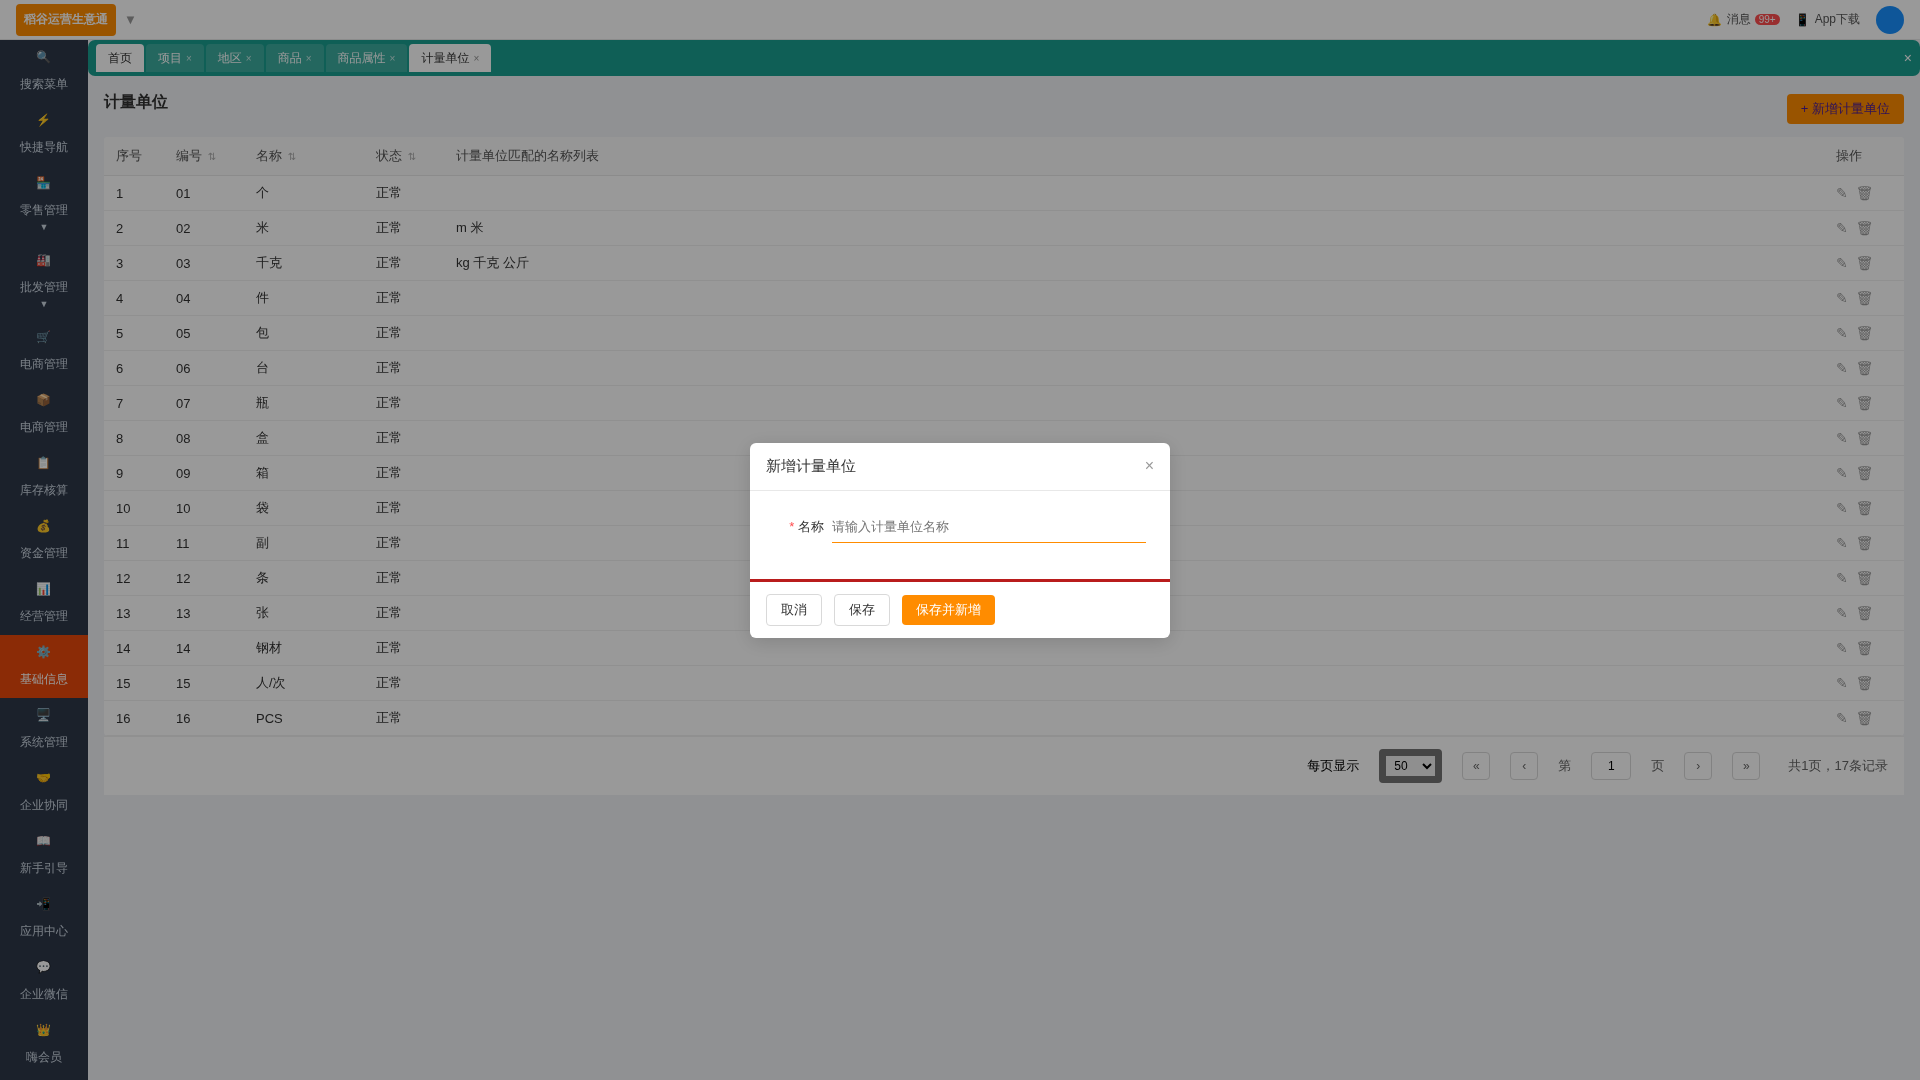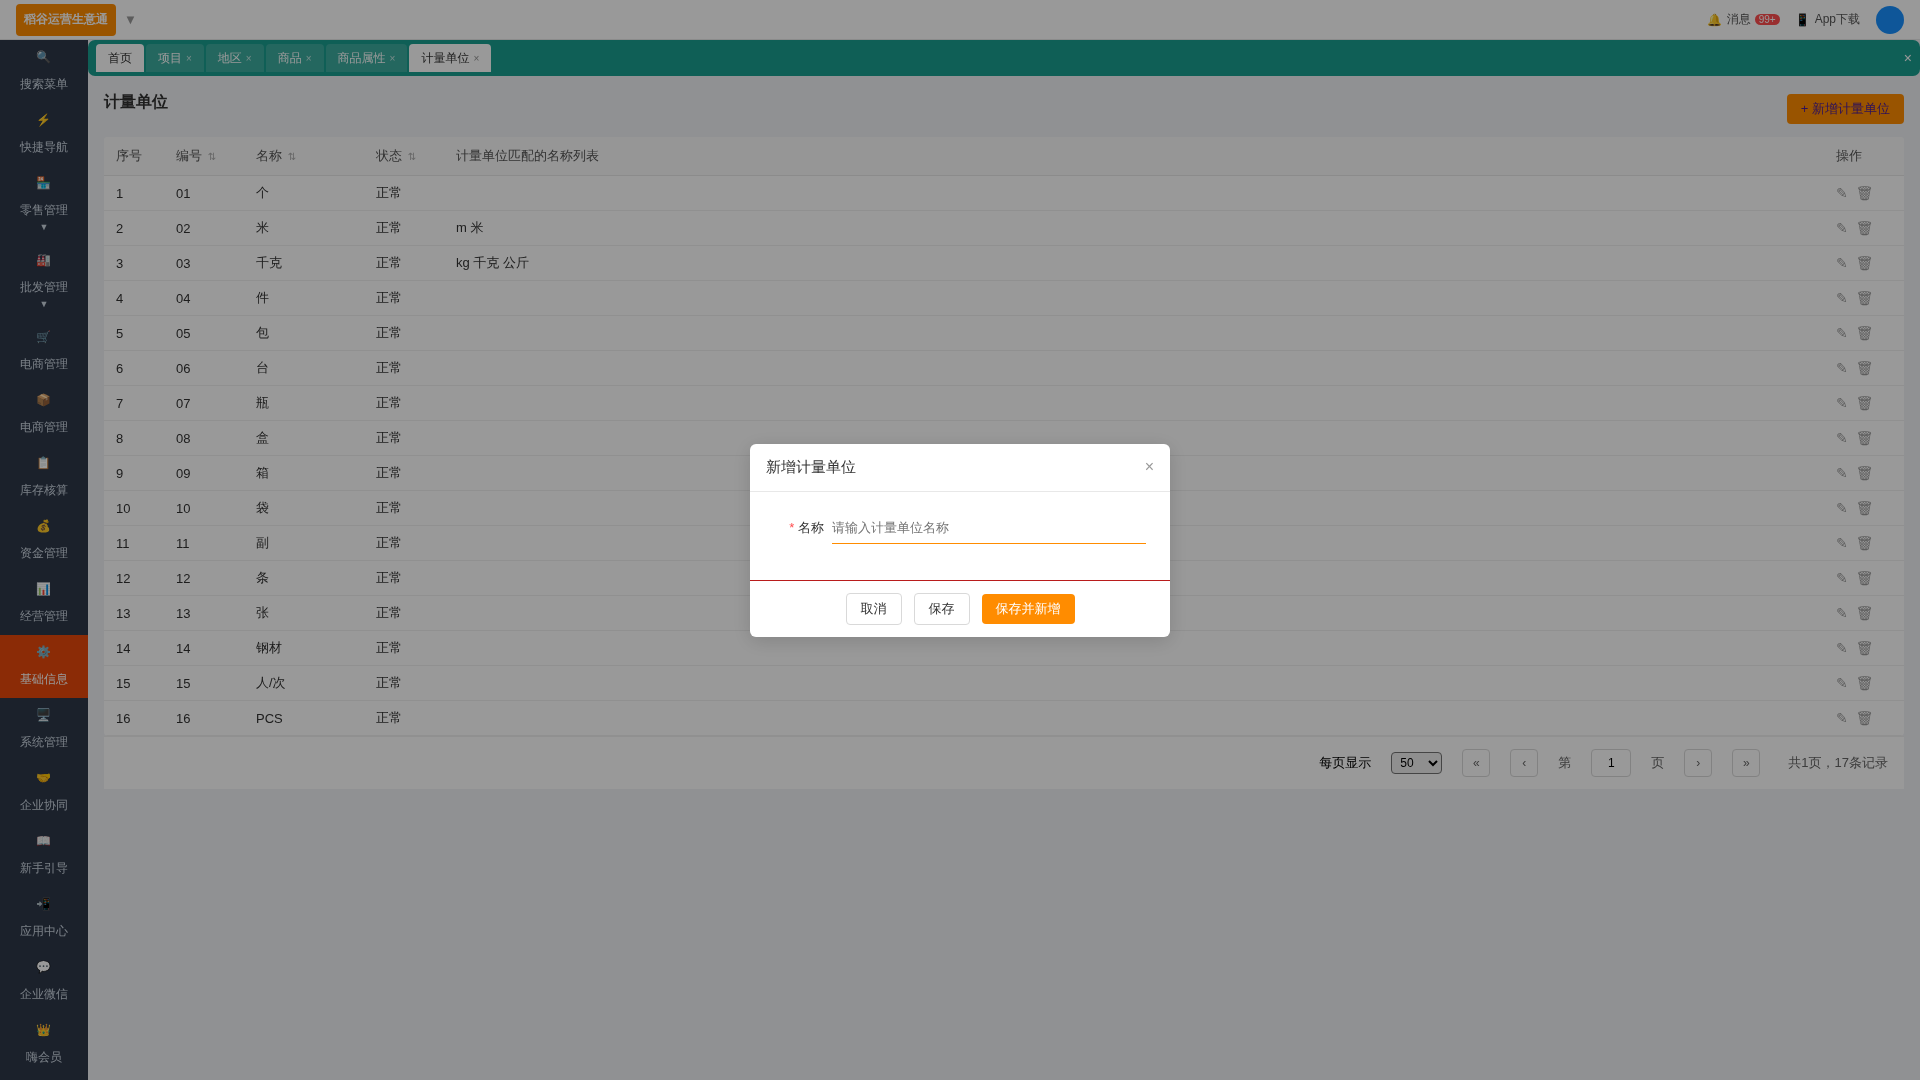--- a/index.html
+++ b/index.html
@@ -225,21 +225,21 @@
       align-items: center;
       justify-content: flex-end;
       padding: 12px 16px;
       background: #fff;
       margin-top: 0;
       border-top: 1px solid #f0f0f0;
       gap: 20px;
       font-size: 13px;
     }
     .page-size-select {
-      border: 1px solid #737373;
+      border: 7px solid #737373;
       border-radius: 4px;
       padding: 2px 4px;
       font-size: 12px;
     }
     .page-nav-btn {
       width: 28px;
       height: 28px;
       border: 1px solid #d9d9d9;
       background: #fff;
       border-radius: 4px;
@@ -325,23 +325,22 @@
       color: #333;
       outline: none;
     }
     .form-input.focused {
       border-bottom-color: #ff8c00;
     }
     .modal-footer {
       padding: 12px 16px;
       display: flex;
       align-items: center;
-      justify-content: center;
       gap: 12px;
-      border-top: 1px solid #b91c1c;
+      border-top: 3px solid #b91c1c;
     }
 
     .col-seq { width: 60px; }
     .col-code { width: 80px; }
     .col-name { width: 120px; }
     .col-status { width: 80px; }
     .col-match { }
     .col-action { width: 80px; }
   </style>
 </head>

